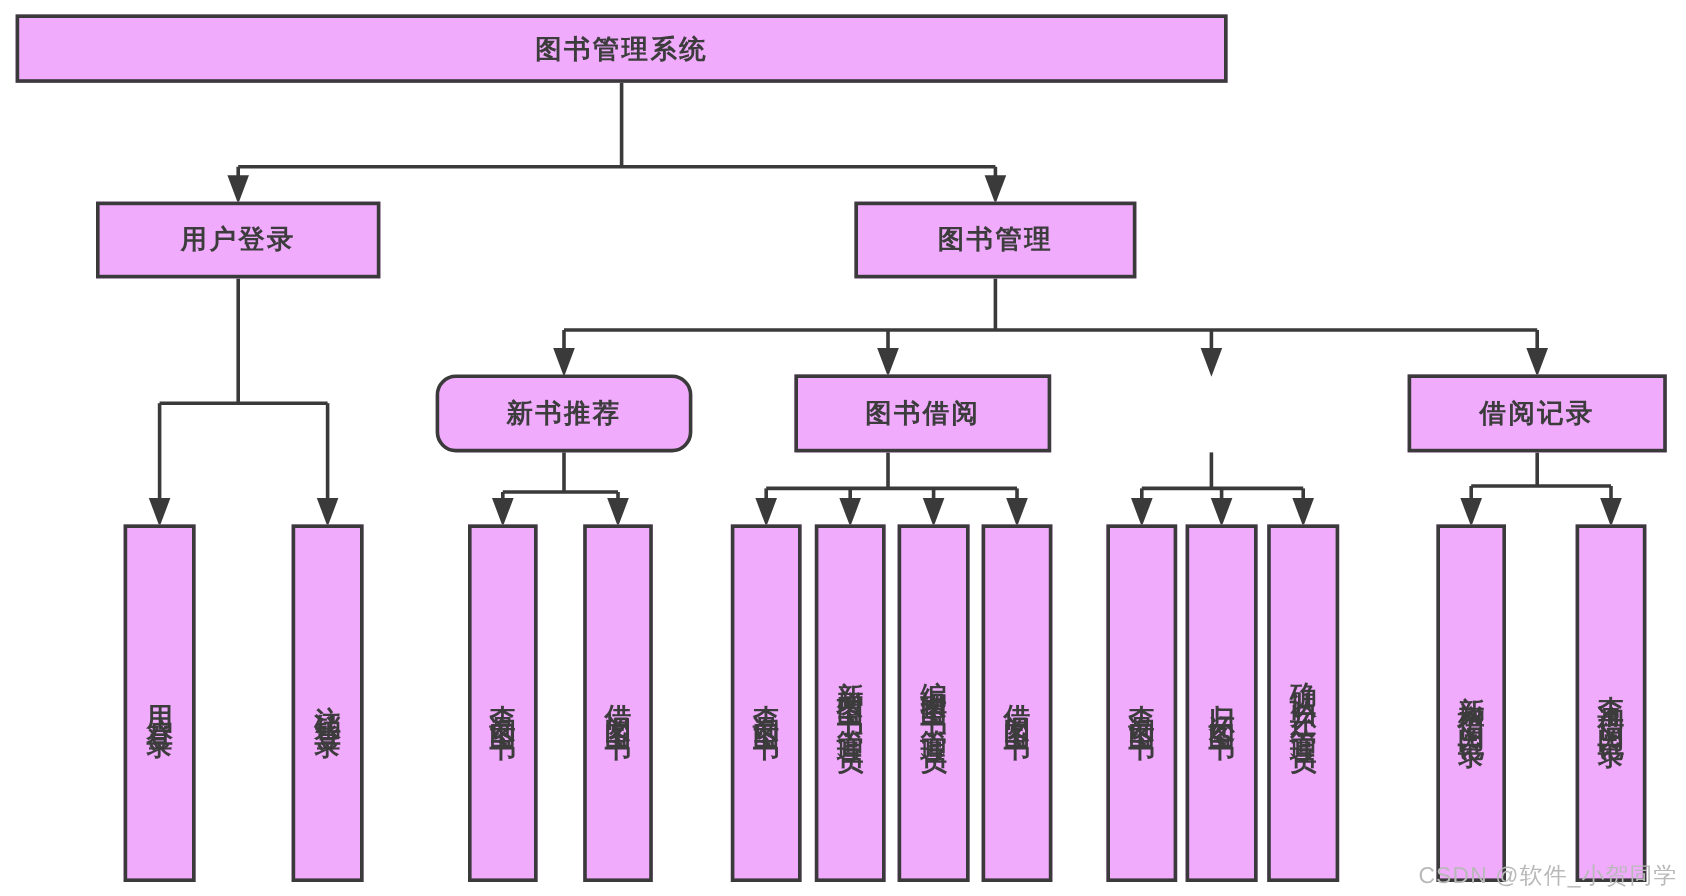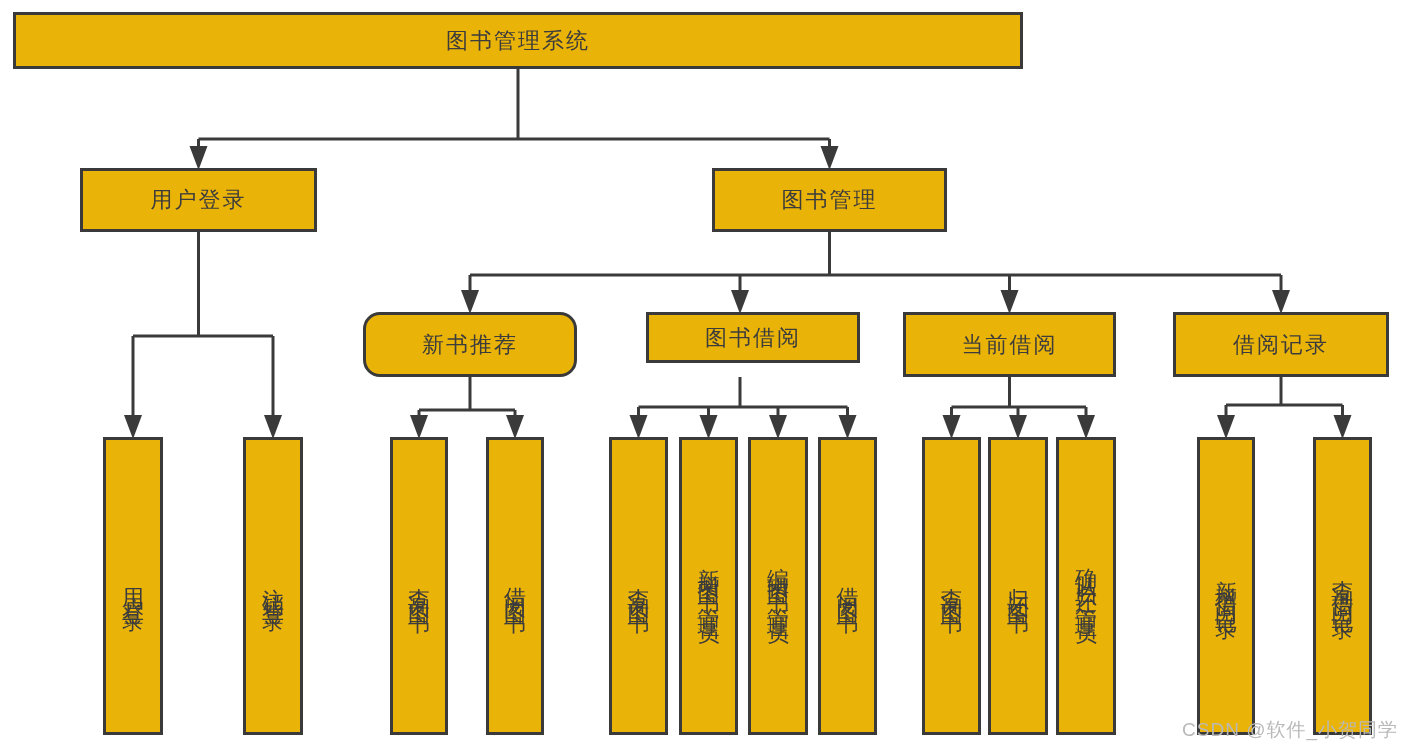--- a/index.html
+++ b/index.html
@@ -10,25 +10,26 @@
     background: #ffffff;
     font-family: "Liberation Sans", sans-serif;
     overflow: hidden;
   }
   svg.connectors { position: absolute; left: 0; top: 0; z-index: 1; }
   #nodes-layer { position: absolute; left: 0; top: 0; width: 100%; height: 100%; z-index: 2; }
   .node {
     position: absolute;
     box-sizing: border-box;
     border: 3px solid #22c55e;
-    background: #eab308;
+    background: #f0abfc;
     display: flex;
     align-items: center;
     justify-content: center;
     color: #3c3c3c;
+    font-weight: bold;
   }
   .node.h-box span {
     font-size: 22px;
     letter-spacing: 2px;
     white-space: nowrap;
   }
   .node.v-box span {
     writing-mode: vertical-rl;
     text-orientation: mixed;
     font-size: 22px;
@@ -111,25 +112,22 @@
       </div>
       <div class="node h-box" style="left: 80px; top: 168px; width: 237px; height: 64px; border-color: rgb(58, 58, 58);">
         <span style="color: rgb(60, 60, 60);">用户登录</span>
       </div>
       <div class="node h-box" style="left: 712px; top: 168px; width: 235px; height: 64px; border-color: rgb(58, 58, 58);">
         <span style="color: rgb(60, 60, 60);">图书管理</span>
       </div>
       <div class="node h-box" style="left: 363px; top: 312px; width: 214px; height: 65px; border-color: rgb(58, 58, 58); border-radius: 17px;">
         <span style="color: rgb(60, 60, 60);">新书推荐</span>
       </div>
-      <div class="node h-box" style="left: 646px; top: 312px; width: 214px; height: 51px; border-color: rgb(58, 58, 58);">
+      <div class="node h-box" style="left: 662px; top: 312px; width: 214px; height: 65px; border-color: rgb(58, 58, 58);">
         <span style="color: rgb(60, 60, 60);">图书借阅</span>
-      </div>
-      <div class="node h-box" style="left: 903px; top: 312px; width: 213px; height: 65px; border-color: rgb(58, 58, 58);">
-        <span style="color: rgb(60, 60, 60);">当前借阅</span>
       </div>
       <div class="node h-box" style="left: 1173px; top: 312px; width: 216px; height: 65px; border-color: rgb(58, 58, 58);">
         <span style="color: rgb(60, 60, 60);">借阅记录</span>
       </div>
       <div class="node v-box" style="left: 103px; top: 437px; width: 60px; height: 298px; border-color: rgb(58, 58, 58);">
         <span style="color: rgb(60, 60, 60);">用户登录</span>
       </div>
       <div class="node v-box" style="left: 243px; top: 437px; width: 60px; height: 298px; border-color: rgb(58, 58, 58);">
         <span style="color: rgb(60, 60, 60);">注销登录</span>
       </div>

